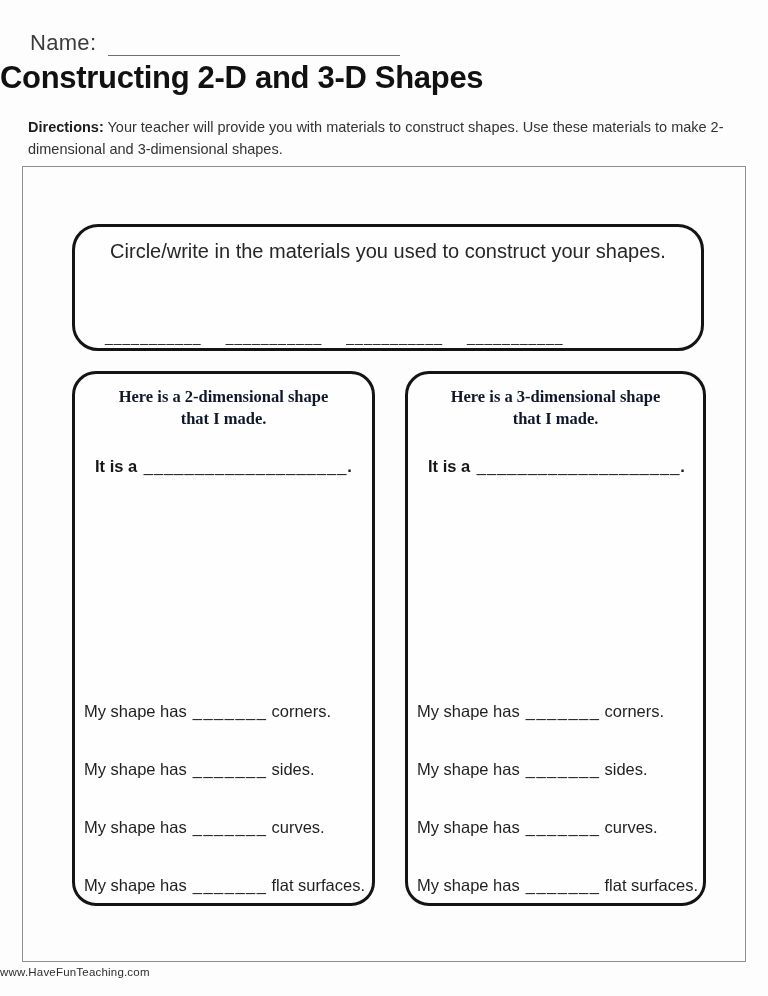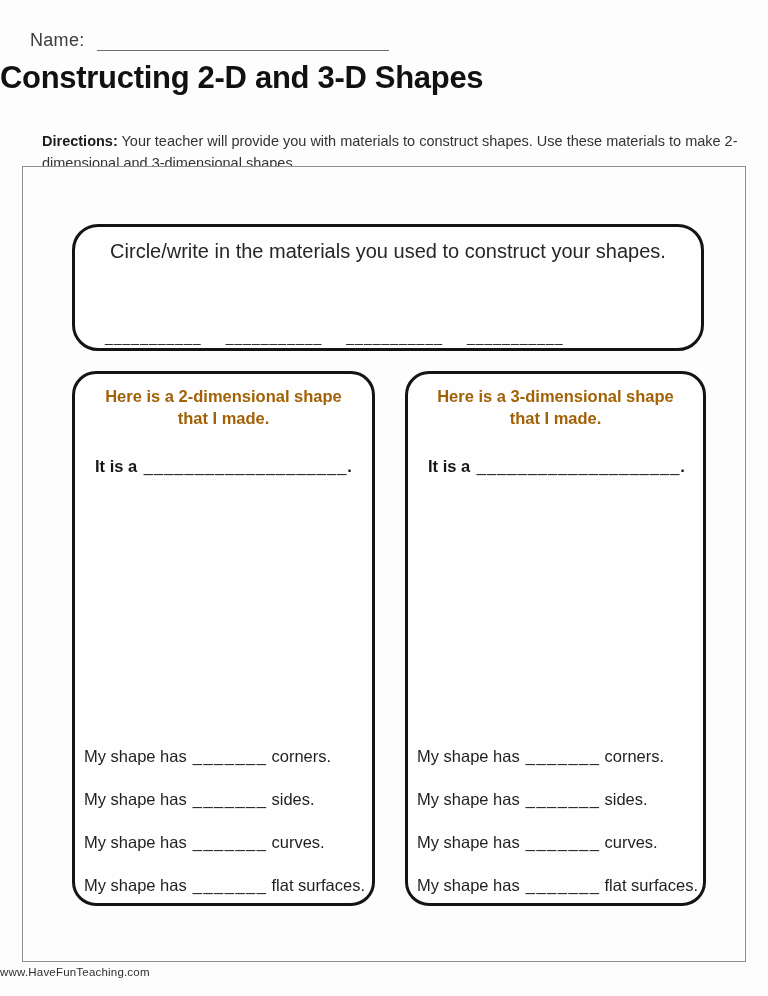--- a/index.html
+++ b/index.html
@@ -2,53 +2,53 @@
 <html><head>
 <meta charset="utf-8">
 <style>
   html,body{margin:0;padding:0;background:#ffffff;}
   .page{
     position:relative;width:768px;height:996px;background:#fdfdfd;
     font-family:"Liberation Sans","DejaVu Sans",sans-serif;color:#2d2d2d;overflow:hidden;
   }
   
   .name-row{position:absolute;top:30px;left:30px;display:flex;align-items:flex-end;}
-  .name-label{font-size:18px;color:#3c3c3c;letter-spacing:0.3px;}
+  .name-label{font-size:22px;color:#3c3c3c;letter-spacing:0.3px;}
   .name-line{display:inline-block;width:292px;height:17px;margin-left:12px;border-bottom:1.5px solid #6e6e6e;}
   
   .title{position:absolute;top:60px;left:0;width:768px;margin:0;text-align:left;
     font-size:31px;font-weight:bold;color:#111;letter-spacing:-0.3px;}
   
-  .directions{position:absolute;top:117px;left:28px;width:722px;margin:14px;
+  .directions{position:absolute;top:117px;left:28px;width:722px;margin:0;
     font-size:14.5px;line-height:1.5;color:#333;}
   .directions b{color:#1d1d1d;}
   
   .outer-box{position:absolute;left:22px;top:166px;width:722px;height:794px;
     border:1px solid #8f8f8f;background:#fdfdfd;}
   
   .materials-box{position:absolute;left:49px;top:57px;width:626px;height:121px;
     border:3px solid #141414;border-radius:26px;background:#fefefe;}
   .materials-prompt{margin-top:13px;text-align:center;font-size:20px;color:#262626;}
   .materials-row{display:flex;justify-content:center;gap:27px;margin-top:21px;
     font-size:17px;color:#202020;white-space:nowrap;}
   .blanks-row{position:absolute;left:30px;bottom:3px;display:flex;gap:24px;
     font-size:14px;color:#1c1c1c;letter-spacing:1px;white-space:nowrap;}
   
   .shape-box{position:absolute;top:204px;height:529px;border:3px solid #141414;
     border-radius:24px;background:#fefefe;}
   .shape-box.left{left:49px;width:297px;}
   .shape-box.right{left:382px;width:295px;}
   .shape-heading{margin-top:12px;text-align:center;font-weight:bold;
-    font-size:16.5px;line-height:1.33;color:#a16207;}
+    font-size:16.5px;line-height:1.33;color:#0f172a;font-family:Liberation Serif, serif;}
   .itis-row{margin-top:27px;margin-left:20px;font-weight:bold;font-size:16.5px;
     color:#161616;white-space:nowrap;}
   .blank{letter-spacing:1.5px;color:#1c1c1c;font-weight:normal;}
   .itis-row .blank{letter-spacing:1px;}
   .statements{position:absolute;left:9px;right:4px;bottom:8px;
-    display:flex;flex-direction:column;gap:23px;}
+    display:flex;flex-direction:column;gap:38px;}
   .statement{font-size:16.5px;line-height:20px;color:#1f1f1f;white-space:nowrap;}
   .statement .blank{margin:0 4px;}
   
   .footer{position:absolute;top:966px;left:0;width:768px;
     font-size:11.5px;color:#2e2e2e;letter-spacing:0.2px;}
 </style>
 </head>
 <body>
 
 <div class="page">

